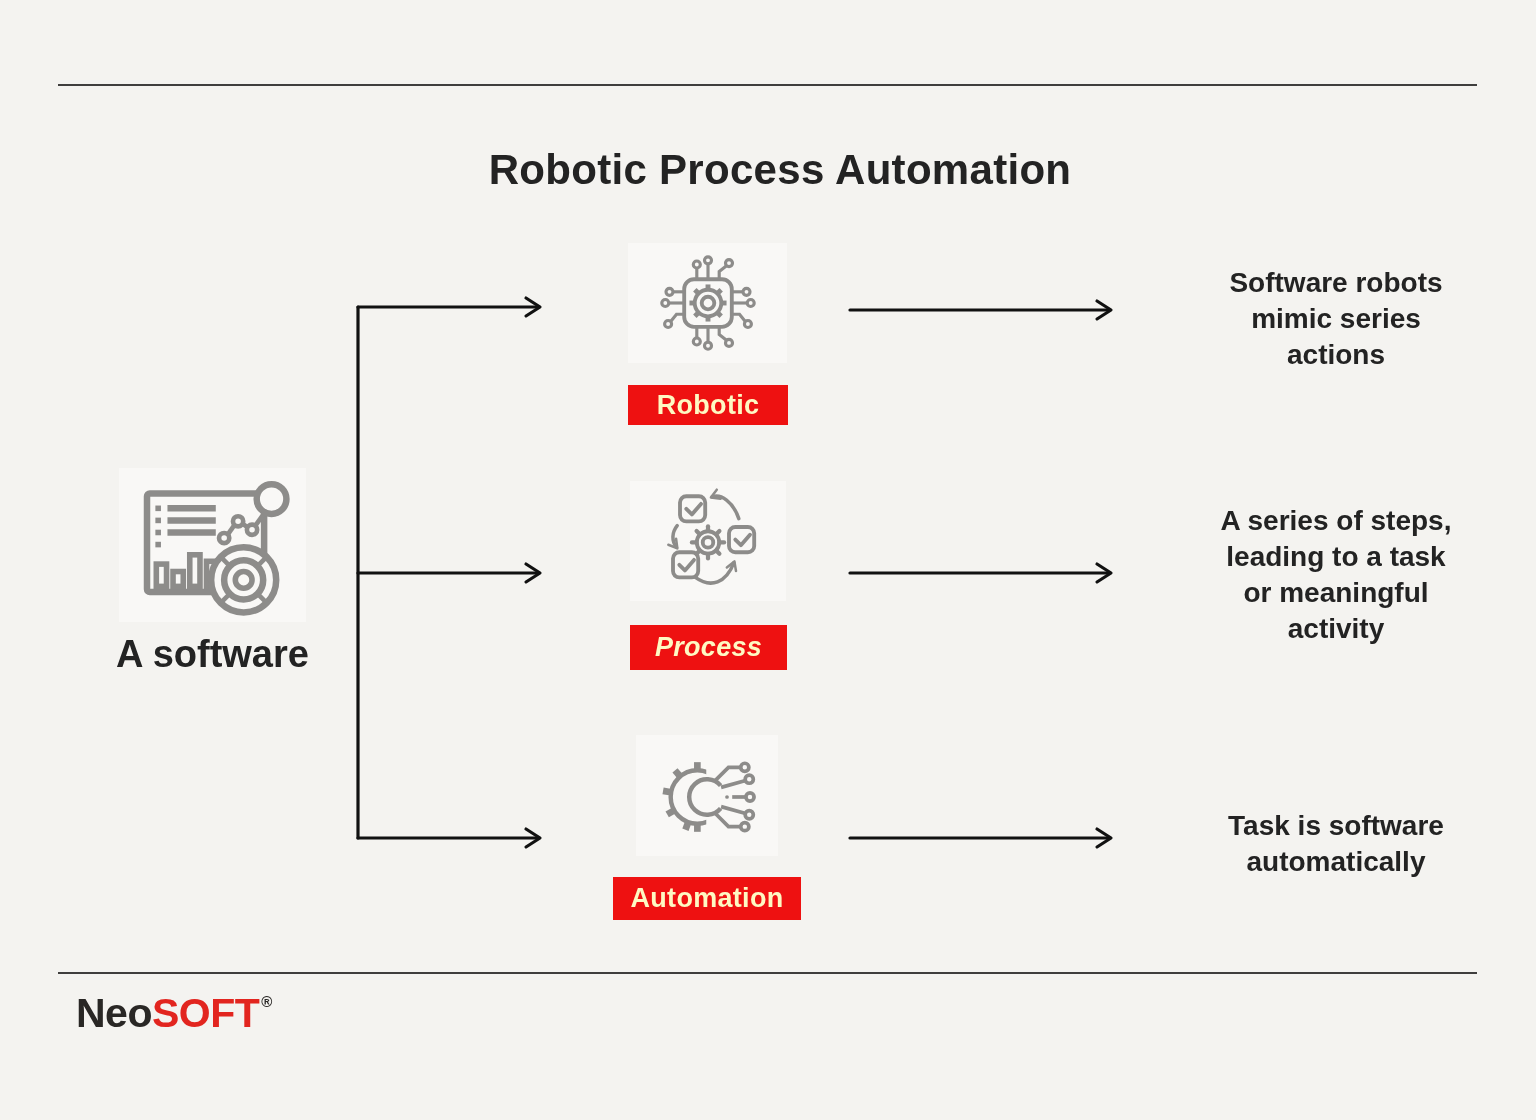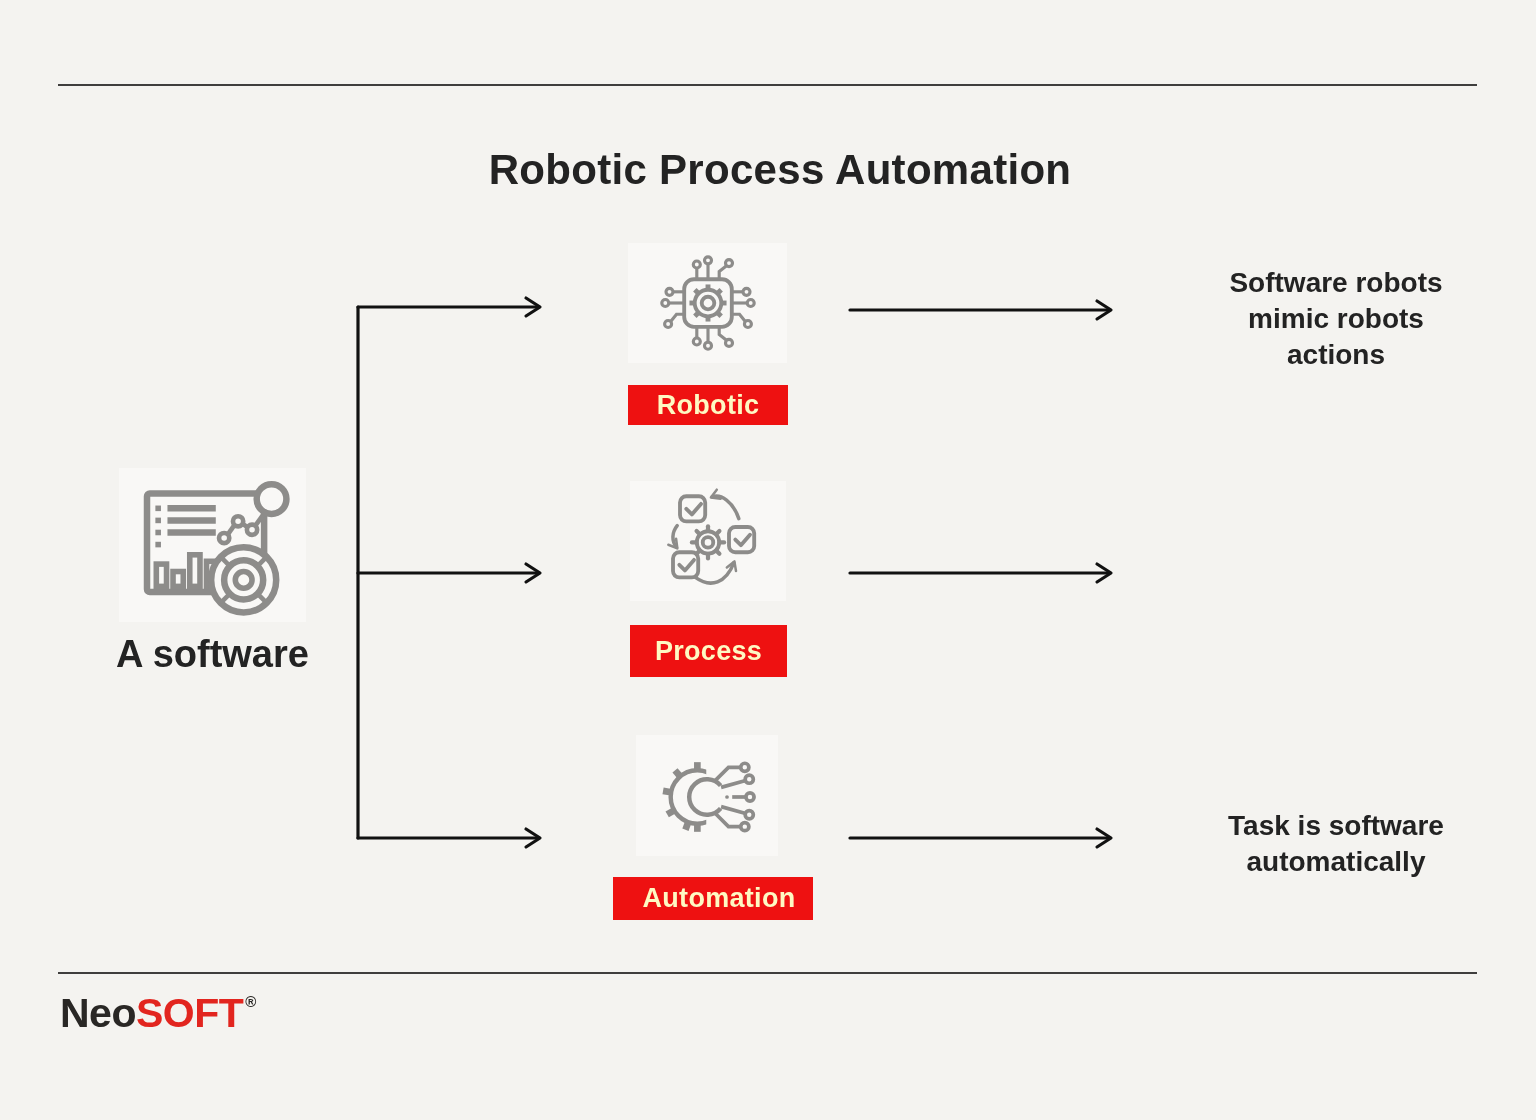--- a/index.html
+++ b/index.html
@@ -35,39 +35,39 @@
   .tile-robotic    { left:628px; top:243px; width:159px; height:120px; }
   .tile-process    { left:630px; top:481px; width:156px; height:120px; }
   .tile-automation { left:636px; top:735px; width:142px; height:121px; }
 
   .badge {
     position:absolute; background:var(--badge-red,#ee1111); color:#fef9c3;
     display:flex; align-items:center; justify-content:center;
     font-size:27px; font-weight:700; letter-spacing:0.3px;
   }
   .badge-robotic    { left:628px; top:385px; width:160px; height:40px; }
-  .badge-process    { left:630px; top:625px; width:157px; height:52px; }
-  .badge-automation { left:613px; top:877px; width:188px; height:43px;padding-left:12px; }
+  .badge-process    { left:630px; top:625px; width:157px; height:45px;font-style:italic; }
+  .badge-automation { left:613px; top:877px; width:188px; height:43px; }
 
   .desc {
     position:absolute; left:1176px; width:320px; text-align:center;
     font-size:28px; font-weight:700; line-height:36px; color:var(--text-dark,#232323);
   }
   .desc-robotic    { top:265px; }
   .desc-process    { top:503px; }
   .desc-automation { top:808px; }
 
   .connectors { position:absolute; left:0; top:0; pointer-events:none; }
   .connectors g { stroke:var(--arrow-black,#111111); }
 
   .logo {
     position:absolute; left:60px; top:990px;
     font-size:41px; font-weight:800; letter-spacing:-0.5px; white-space:nowrap;
   }
-  .logo .neo  { color:#29272500; color:#292725; }
+  .logo .neo  { color:#29272500; color:#292725;margin-left:16px; }
   .logo .soft { color:var(--logo-red,#e2251f); }
   .logo .reg  { font-size:15px; font-weight:700; color:#292725;
                 position:relative; top:-20px; left:2px; }
 </style>
 </head>
 <body>
 
 <div class="canvas">
 
   <div class="rule rule-top"></div>
@@ -171,21 +171,21 @@
             <circle cx="141" cy="80" r="5"></circle>
           <path d="M114,96 H125 L133,106"></path>
             <circle cx="137" cy="110" r="5"></circle>
         </g>
       </g>
     </svg>
   </div>
   <div class="badge badge-robotic">Robotic</div>
   <div class="desc desc-robotic">
     <div>Software robots</div>
-    <div>mimic robots</div>
+    <div>mimic series</div>
     <div>actions</div>
   </div>
 
   <div class="tile tile-process">
     <svg width="112" height="112" viewBox="0 0 160 160">
       <defs>
         <marker id="arrowM" viewBox="0 0 10 10" refX="6.5" refY="5" markerWidth="4" markerHeight="4" orient="auto">
           <path d="M1.5,1.5 L7.5,5 L1.5,8.5" fill="none" stroke="#8d8c8a" stroke-width="1.8" stroke-linecap="round" stroke-linejoin="round"></path>
         </marker>
       </defs>
@@ -210,20 +210,26 @@
         </g>
         <g stroke-width="5">
           <path d="M124,48 C116,24 98,12 86,17" marker-end="url(#arrowM)"></path>
           <path d="M36,58 C28,68 28,80 35,89" marker-end="url(#arrowM)"></path>
           <path d="M62,132 C84,148 106,140 117,111" marker-end="url(#arrowM)"></path>
         </g>
       </g>
     </svg>
   </div>
   <div class="badge badge-process">Process</div>
+  <div class="desc desc-process">
+    <div>A series of steps,</div>
+    <div>leading to a task</div>
+    <div>or meaningful</div>
+    <div>activity</div>
+  </div>
 
   <div class="tile tile-automation">
     <svg width="126" height="119" viewBox="0 0 170 160">
       <defs>
         <clipPath id="autoCutL">
             <rect x="0" y="0" width="84" height="160"></rect>
           </clipPath>
       </defs>
       <g fill="none" stroke="currentColor" stroke-width="6">
         <g clip-path="url(#autoCutL)">

